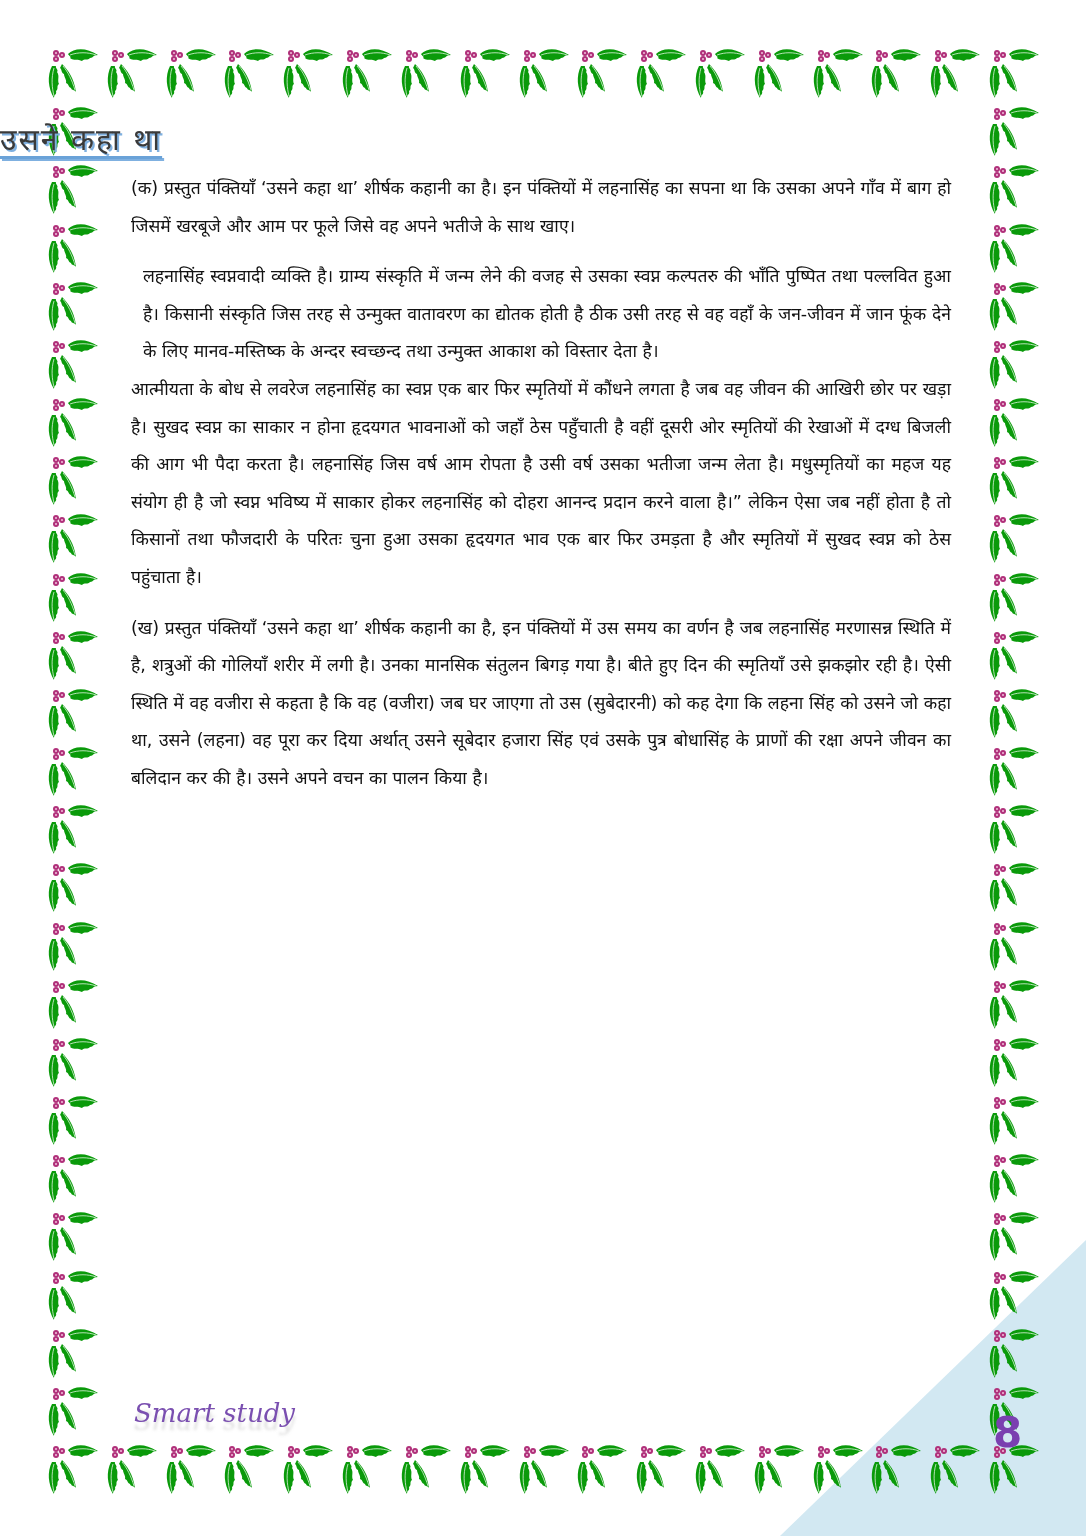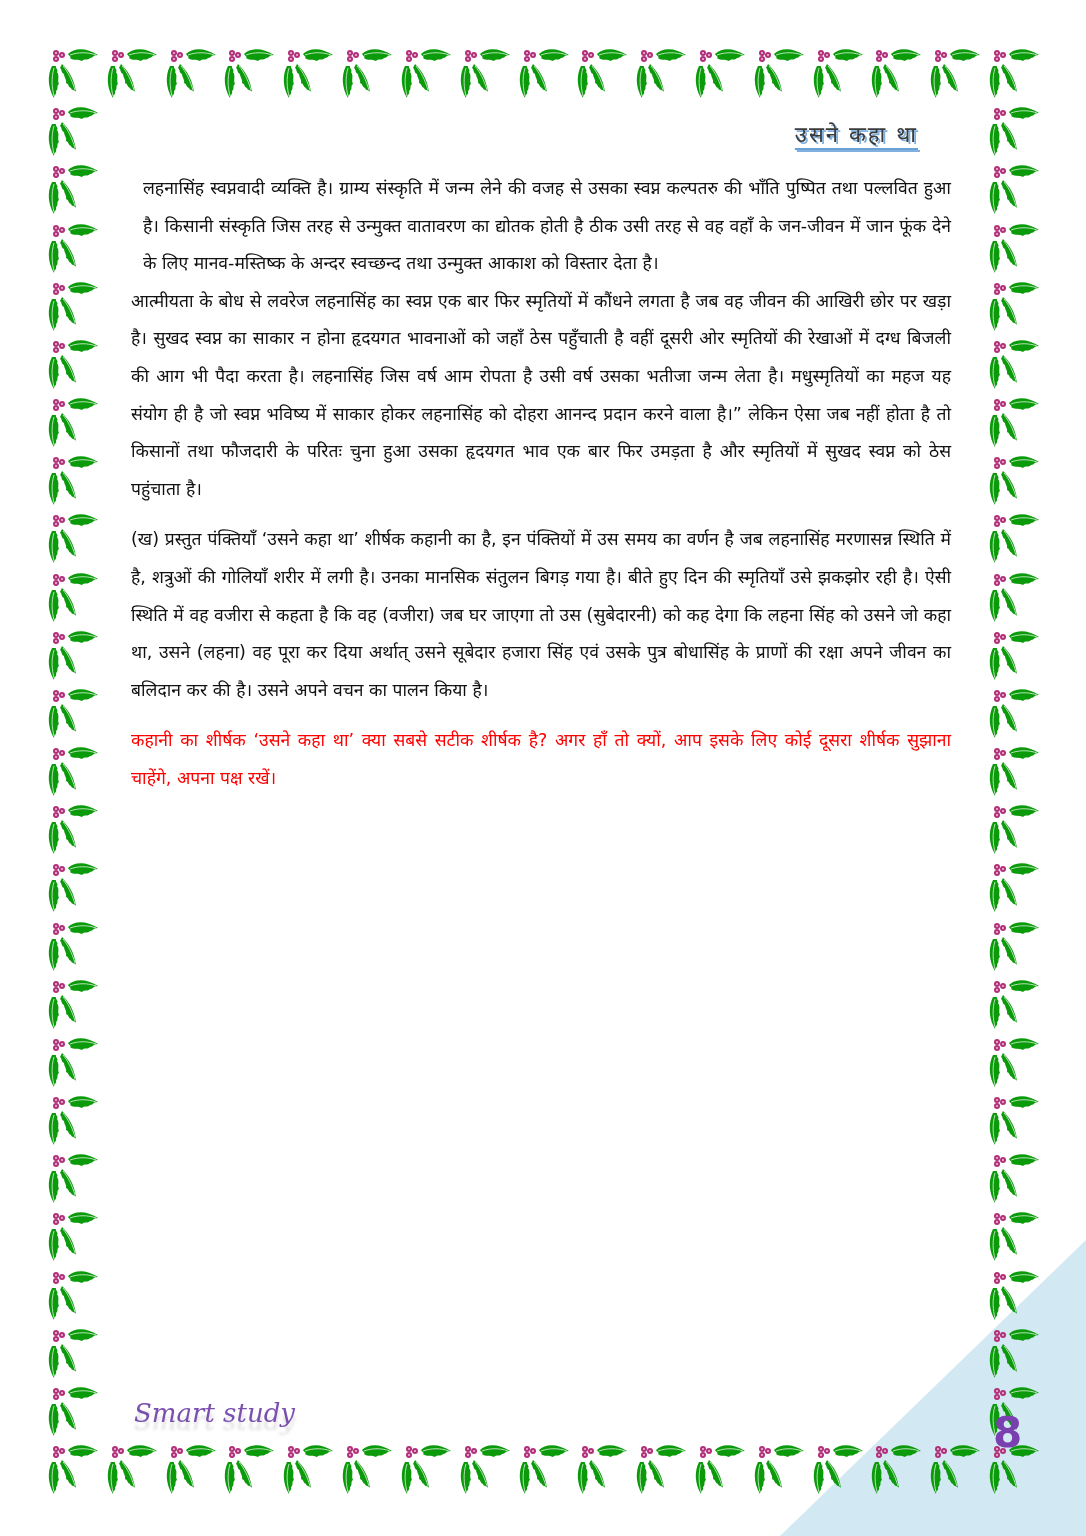--- a/index.html
+++ b/index.html
@@ -11,22 +11,22 @@
   .corner-shape {
     position:absolute; left:0; top:0; width:1086px; height:1536px;
     pointer-events:none;
   }
   .holly {
     position:absolute; width:58px; height:58px;
   }
   .holly svg { width:58px; height:58px; display:block; }
   .title {
     position:absolute; left:0; width:918px; top:118px;
-    text-align:right;
-    font-size:22px; color:#3a3a3a; font-weight:400;
+    text-align:left;
+    font-size:30px; color:#3a3a3a; font-weight:400;
     text-decoration: underline; text-decoration-color:#6aa2d8;
     text-underline-offset:6px;
     text-shadow: 2px 2px 0 #7fb0e0;
     letter-spacing:2px;
   }
   .content {
     position:absolute; left:131px; top:170px; width:820px;
     color:#111111; font-size:17.5px; line-height:37.6px;
   }
   .content p { margin:0 0 13px 0; text-align:justify; }
@@ -1331,20 +1331,20 @@
     <circle cx="14" cy="9" r="1" fill="#f0c0dc"></circle>
     <circle cx="20" cy="11" r="1" fill="#f0c0dc"></circle>
     <circle cx="14" cy="15" r="1" fill="#f0c0dc"></circle>
   </svg>
     </div>
   </div>
 
 <div class="title">उसने कहा था</div>
 
 <div class="content">
+  <p>(क) प्रस्तुत पंक्तियाँ ‘उसने कहा था’ शीर्षक कहानी का है। इन पंक्तियों में लहनासिंह का सपना था कि उसका अपने गाँव में बाग हो जिसमें खरबूजे और आम पर फूले जिसे वह अपने भतीजे के साथ खाए।</p>
   <p class="tight">लहनासिंह स्वप्नवादी व्यक्ति है। ग्राम्य संस्कृति में जन्म लेने की वजह से उसका स्वप्न कल्पतरु की भाँति पुष्पित तथा पल्लवित हुआ है। किसानी संस्कृति जिस तरह से उन्मुक्त वातावरण का द्योतक होती है ठीक उसी तरह से वह वहाँ के जन-जीवन में जान फूंक देने के लिए मानव-मस्तिष्क के अन्दर स्वच्छन्द तथा उन्मुक्त आकाश को विस्तार देता है।</p>
   <p>आत्मीयता के बोध से लवरेज लहनासिंह का स्वप्न एक बार फिर स्मृतियों में कौंधने लगता है जब वह जीवन की आखिरी छोर पर खड़ा है। सुखद स्वप्न का साकार न होना हृदयगत भावनाओं को जहाँ ठेस पहुँचाती है वहीं दूसरी ओर स्मृतियों की रेखाओं में दग्ध बिजली की आग भी पैदा करता है। लहनासिंह जिस वर्ष आम रोपता है उसी वर्ष उसका भतीजा जन्म लेता है। मधुस्मृतियों का महज यह संयोग ही है जो स्वप्न भविष्य में साकार होकर लहनासिंह को दोहरा आनन्द प्रदान करने वाला है।” लेकिन ऐसा जब नहीं होता है तो किसानों तथा फौजदारी के परितः चुना हुआ उसका हृदयगत भाव एक बार फिर उमड़ता है और स्मृतियों में सुखद स्वप्न को ठेस पहुंचाता है।</p>
   <p>(ख) प्रस्तुत पंक्तियाँ ‘उसने कहा था’ शीर्षक कहानी का है, इन पंक्तियों में उस समय का वर्णन है जब लहनासिंह मरणासन्न स्थिति में है, शत्रुओं की गोलियाँ शरीर में लगी है। उनका मानसिक संतुलन बिगड़ गया है। बीते हुए दिन की स्मृतियाँ उसे झकझोर रही है। ऐसी स्थिति में वह वजीरा से कहता है कि वह (वजीरा) जब घर जाएगा तो उस (सुबेदारनी) को कह देगा कि लहना सिंह को उसने जो कहा था, उसने (लहना) वह पूरा कर दिया अर्थात् उसने सूबेदार हजारा सिंह एवं उसके पुत्र बोधासिंह के प्राणों की रक्षा अपने जीवन का बलिदान कर की है। उसने अपने वचन का पालन किया है।</p>
-  <p class="red">कहानी का शीर्षक ‘उसने कहा था’ क्या सबसे सटीक शीर्षक है? अगर हाँ तो क्यों, आप इसके लिए कोई दूसरा शीर्षक सुझाना चाहेंगे, अपना पक्ष रखें।</p>
 </div>
 
 <div class="logo">Smart study</div>
 <div class="page-num">8</div>
 
 </body></html>

